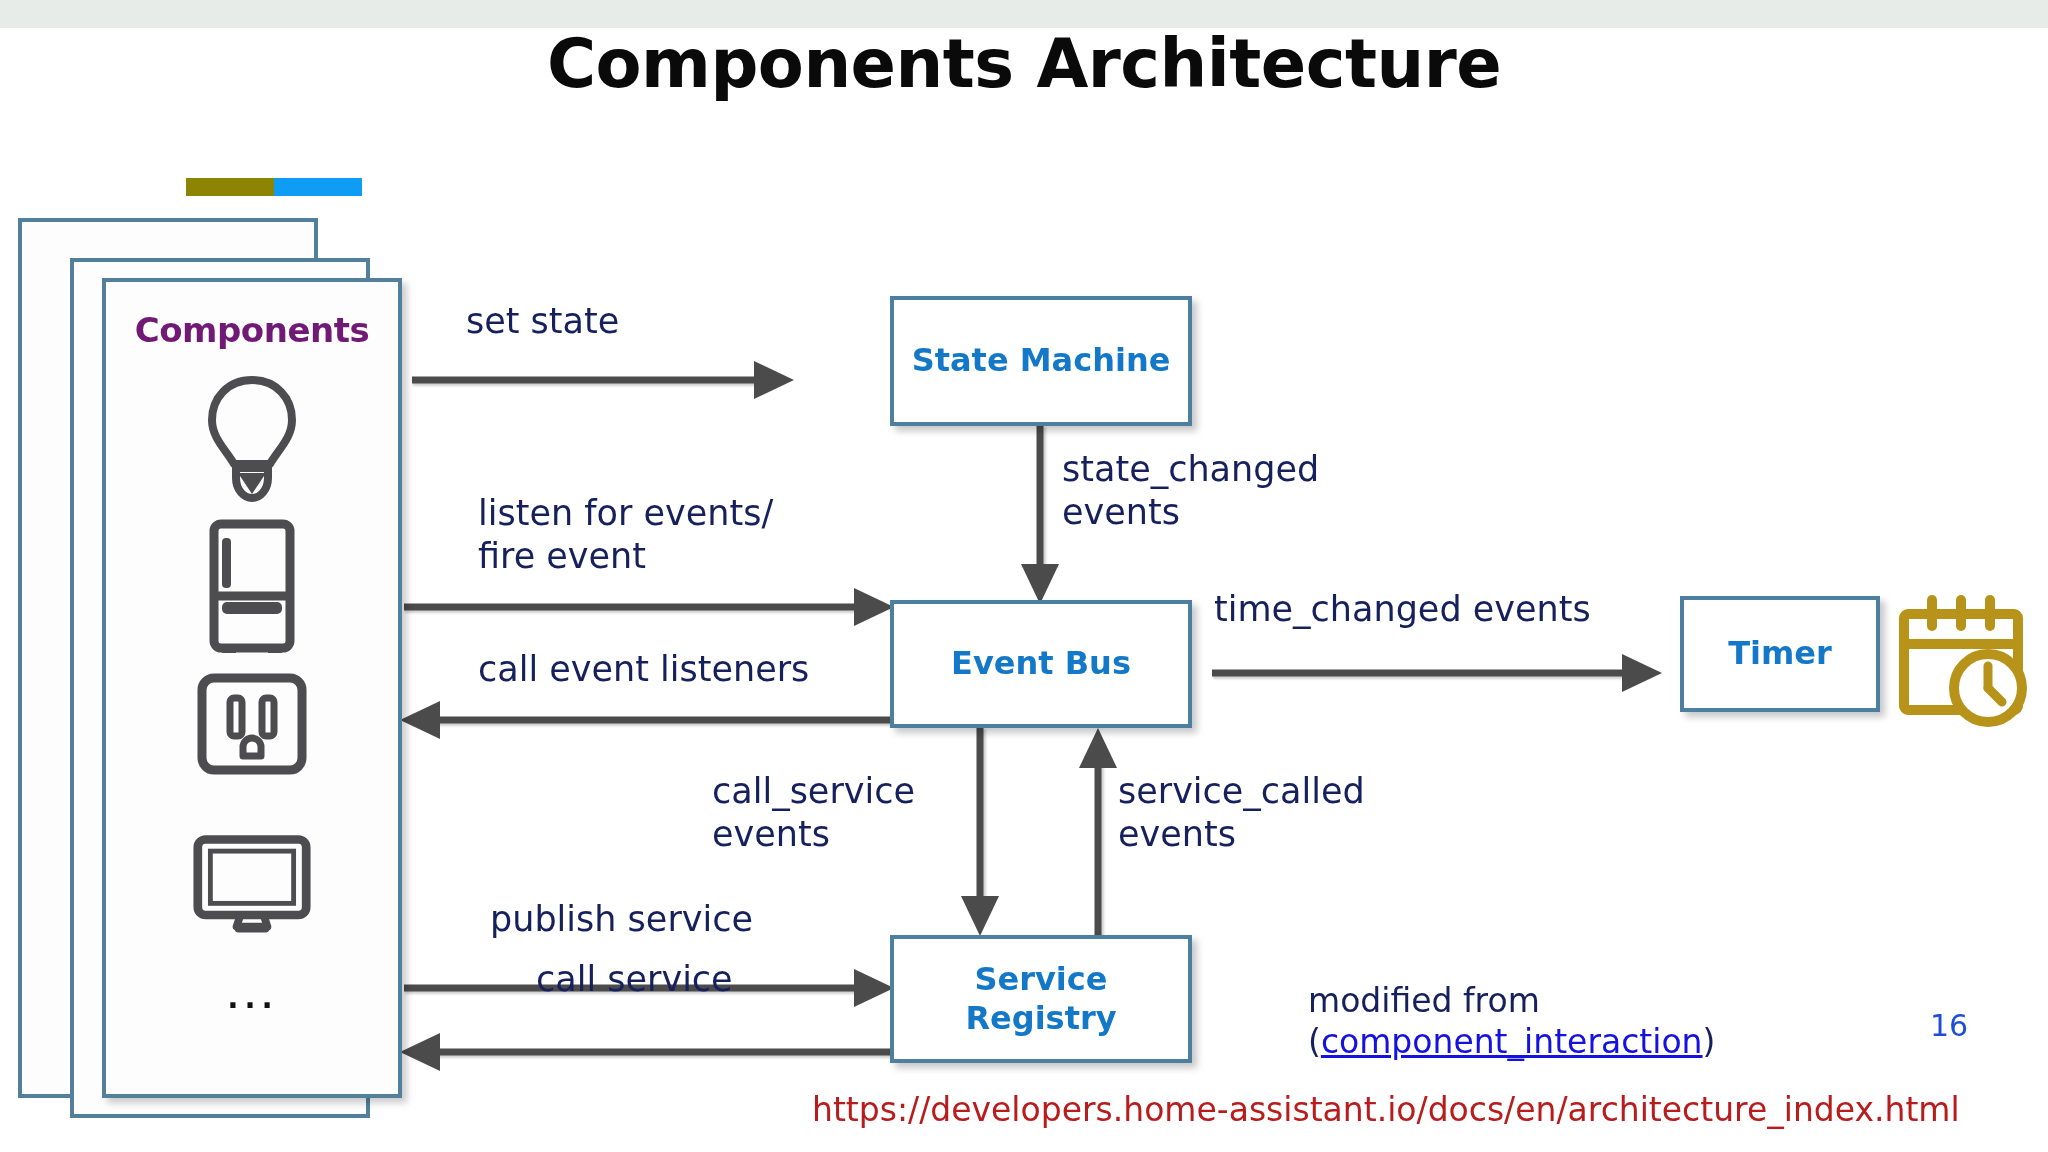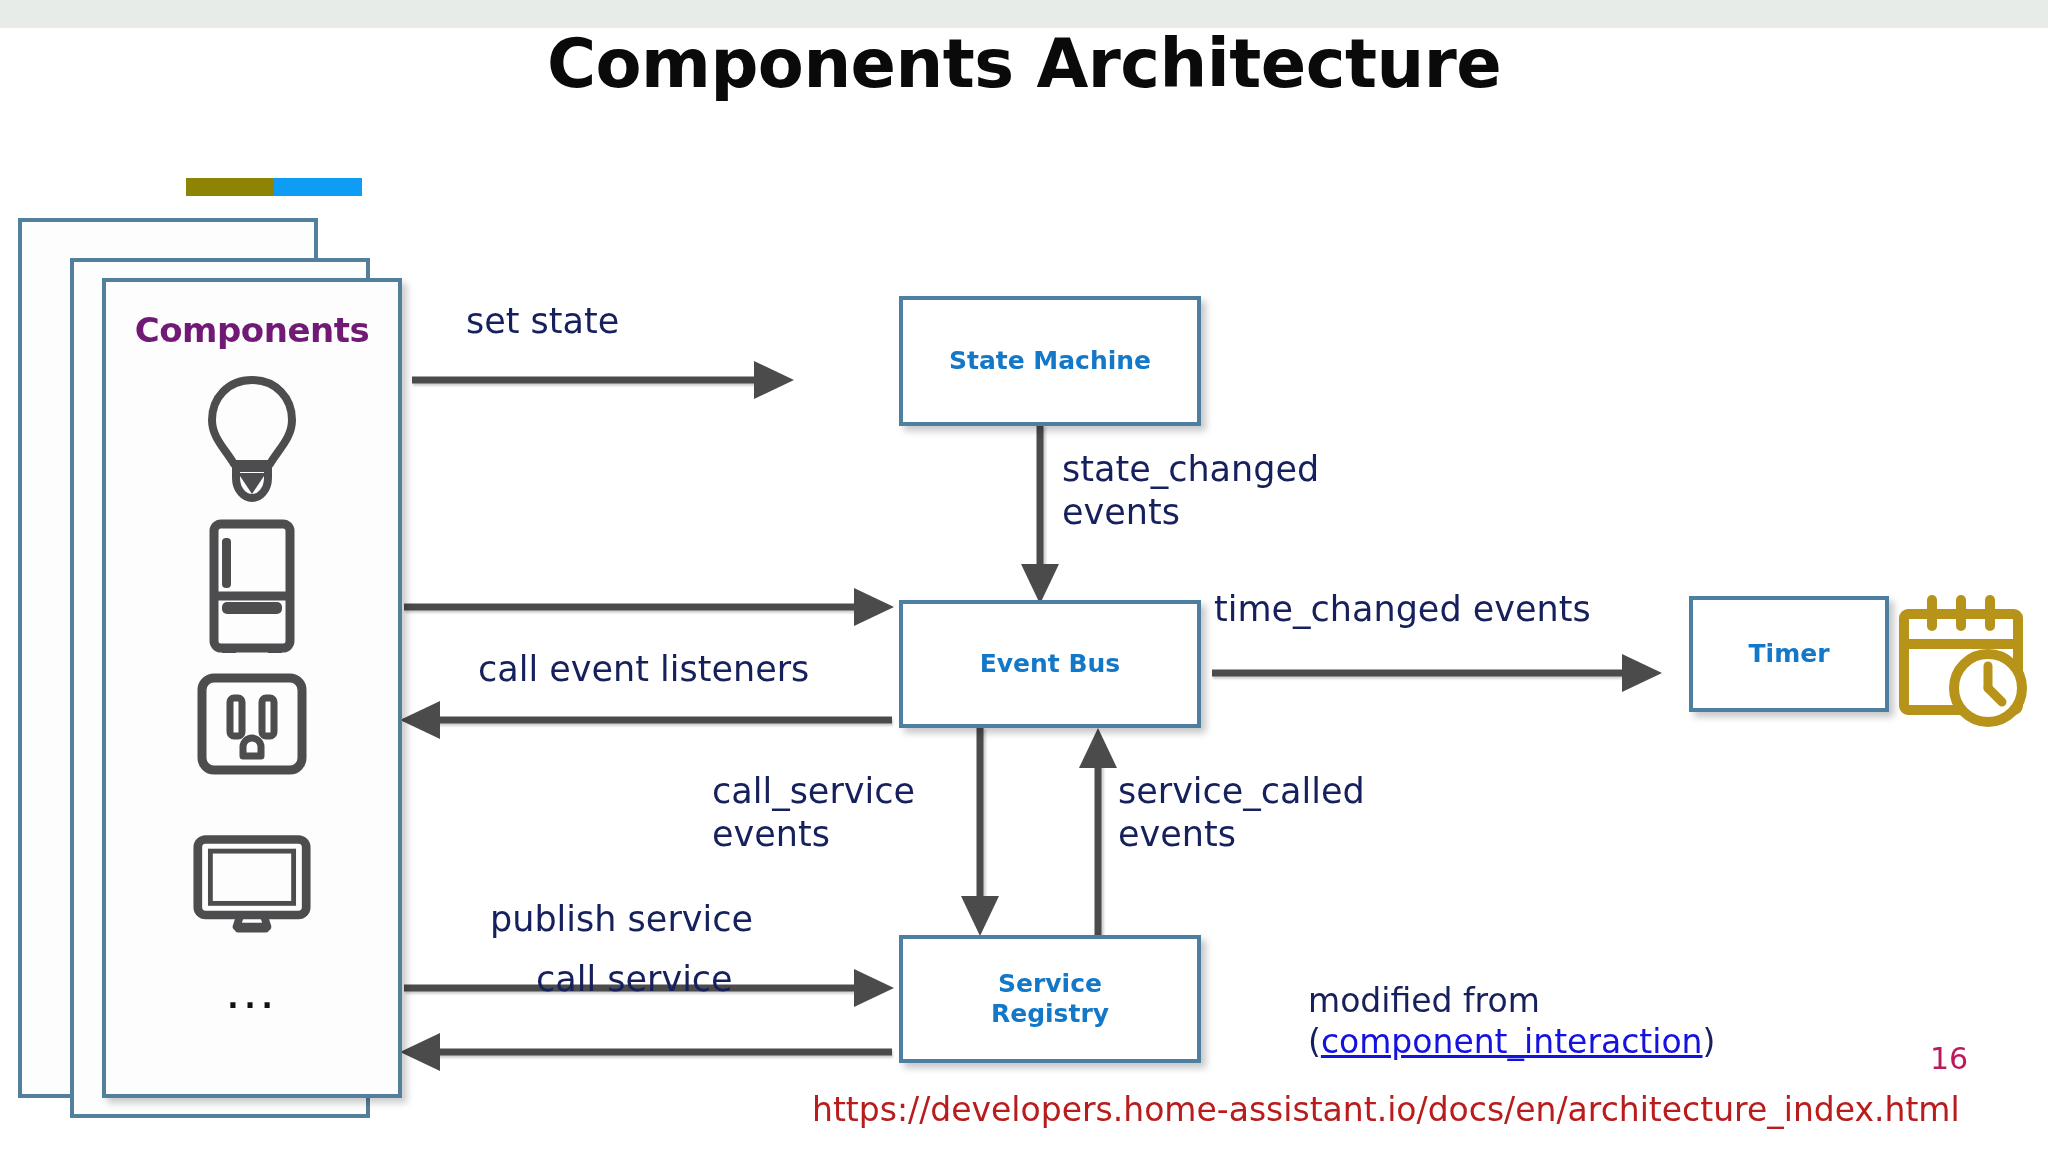--- a/index.html
+++ b/index.html
@@ -104,25 +104,24 @@
     background: #ffffff;
     border: 4px solid #4c7fa0;
     box-sizing: border-box;
     box-shadow: 5px 5px 7px rgba(0,0,0,0.22);
     display: flex;
     align-items: center;
     justify-content: center;
     text-align: center;
     font-family: "DejaVu Sans", sans-serif;
     font-weight: bold;
-    font-size: 25px;
+    font-size: 32px;
     color: #1478c8;
     line-height: 1.22;
     z-index: 4;
-    margin-left: 9px;
   }
   .box-state    { left: 890px;  top: 296px; width: 302px; height: 130px; }
   .box-eventbus { left: 890px;  top: 600px; width: 302px; height: 128px; }
   .box-service  { left: 890px;  top: 935px; width: 302px; height: 128px; }
   .box-timer    { left: 1680px; top: 596px; width: 200px; height: 116px; }
 
   
   .arrow-h, .arrow-v {
     position: absolute;
     z-index: 2;
@@ -216,23 +215,22 @@
     line-height: 1.2;
     word-break: break-all;
     z-index: 5;
   }
   .page-num {
     position: absolute;
     left: 1930px;
     top: 1008px;
     font-family: "DejaVu Sans", sans-serif;
     font-size: 30px;
-    color: #be185d;
+    color: #1d4ed8;
     z-index: 5;
-    margin-top: 33px;
   }
 </style>
 </head>
 <body>
 
 <div id="slide">
 
   <div class="top-band"></div>
 
   <div class="slide-title">Components Architecture</div>
@@ -328,20 +326,22 @@
     <div class="shaft" style="height:148px;"></div>
     <div class="head head-down"></div>
   </div>
   <div class="lbl" style="left:1062px; top:448px;">state_changed
 events</div>
 
   <div class="arrow-h" style="left:404px; top:587px; width:490px; height:40px;">
     <div class="shaft" style="width:460px;"></div>
     <div class="head head-right"></div>
   </div>
+  <div class="lbl" style="left:478px; top:492px;">listen for events/
+fire event</div>
 
   <div class="arrow-h" style="left:400px; top:700px; width:492px; height:40px;">
     <div class="shaft" style="left:30px; width:462px;"></div>
     <div class="head head-left"></div>
   </div>
   <div class="lbl" style="left:478px; top:648px;">call event listeners</div>
 
   <div class="arrow-h" style="left:1212px; top:653px; width:450px; height:40px;">
     <div class="shaft" style="width:420px;"></div>
     <div class="head head-right"></div>

